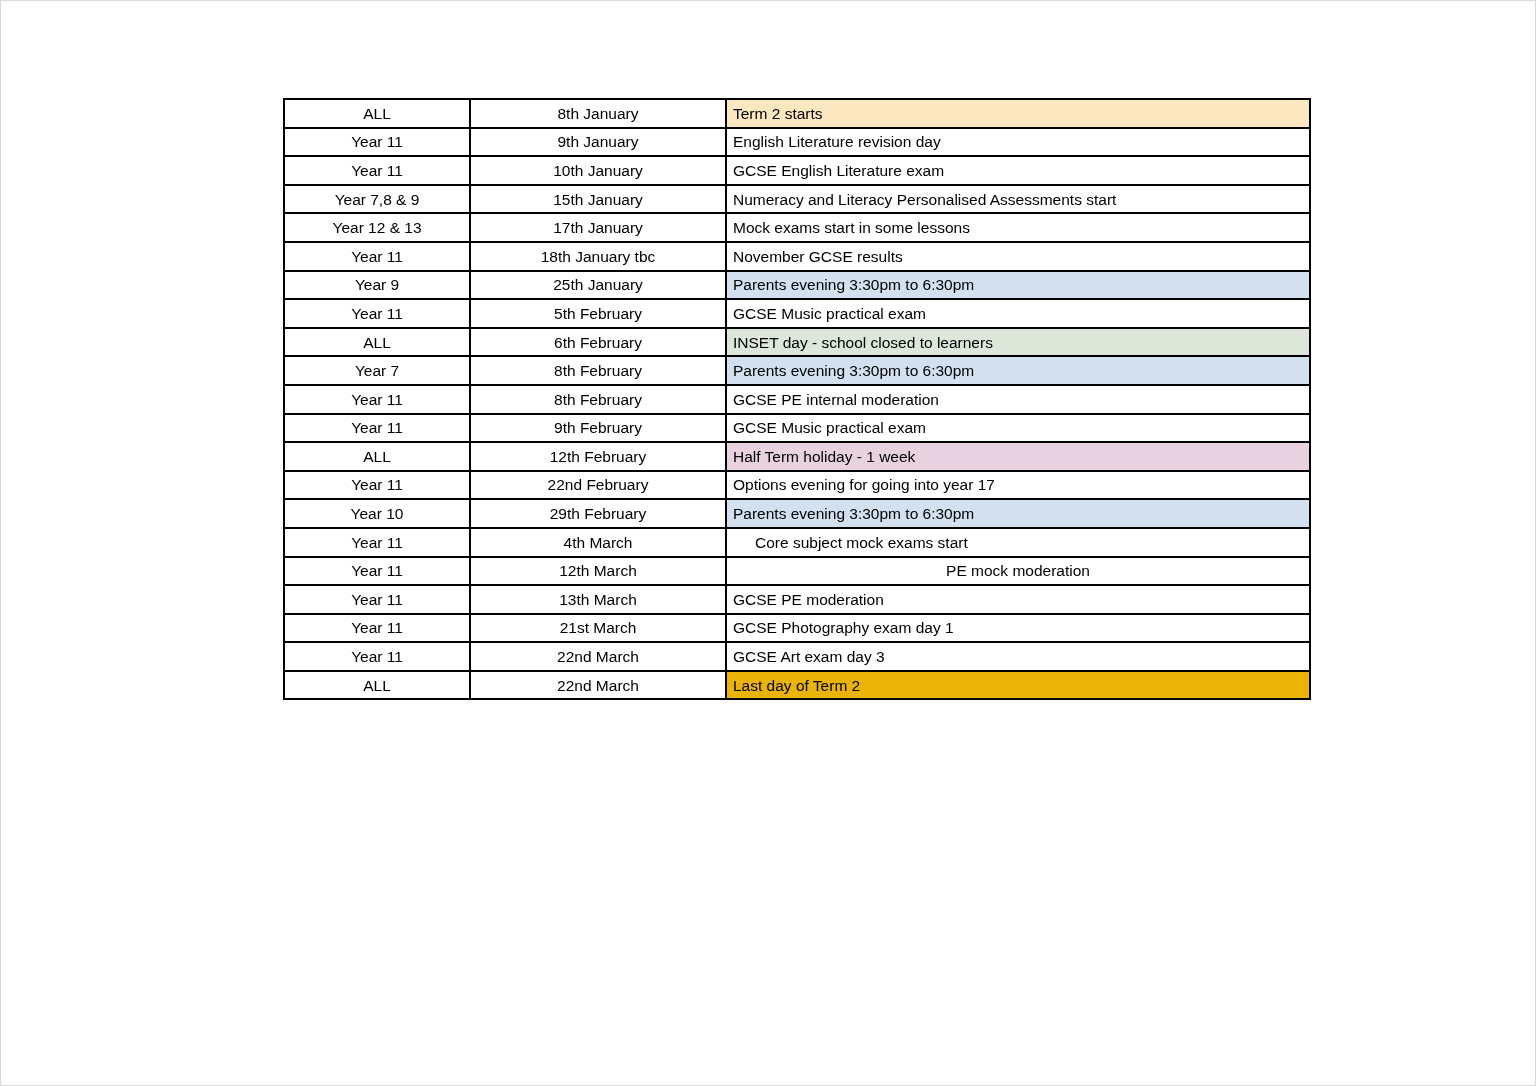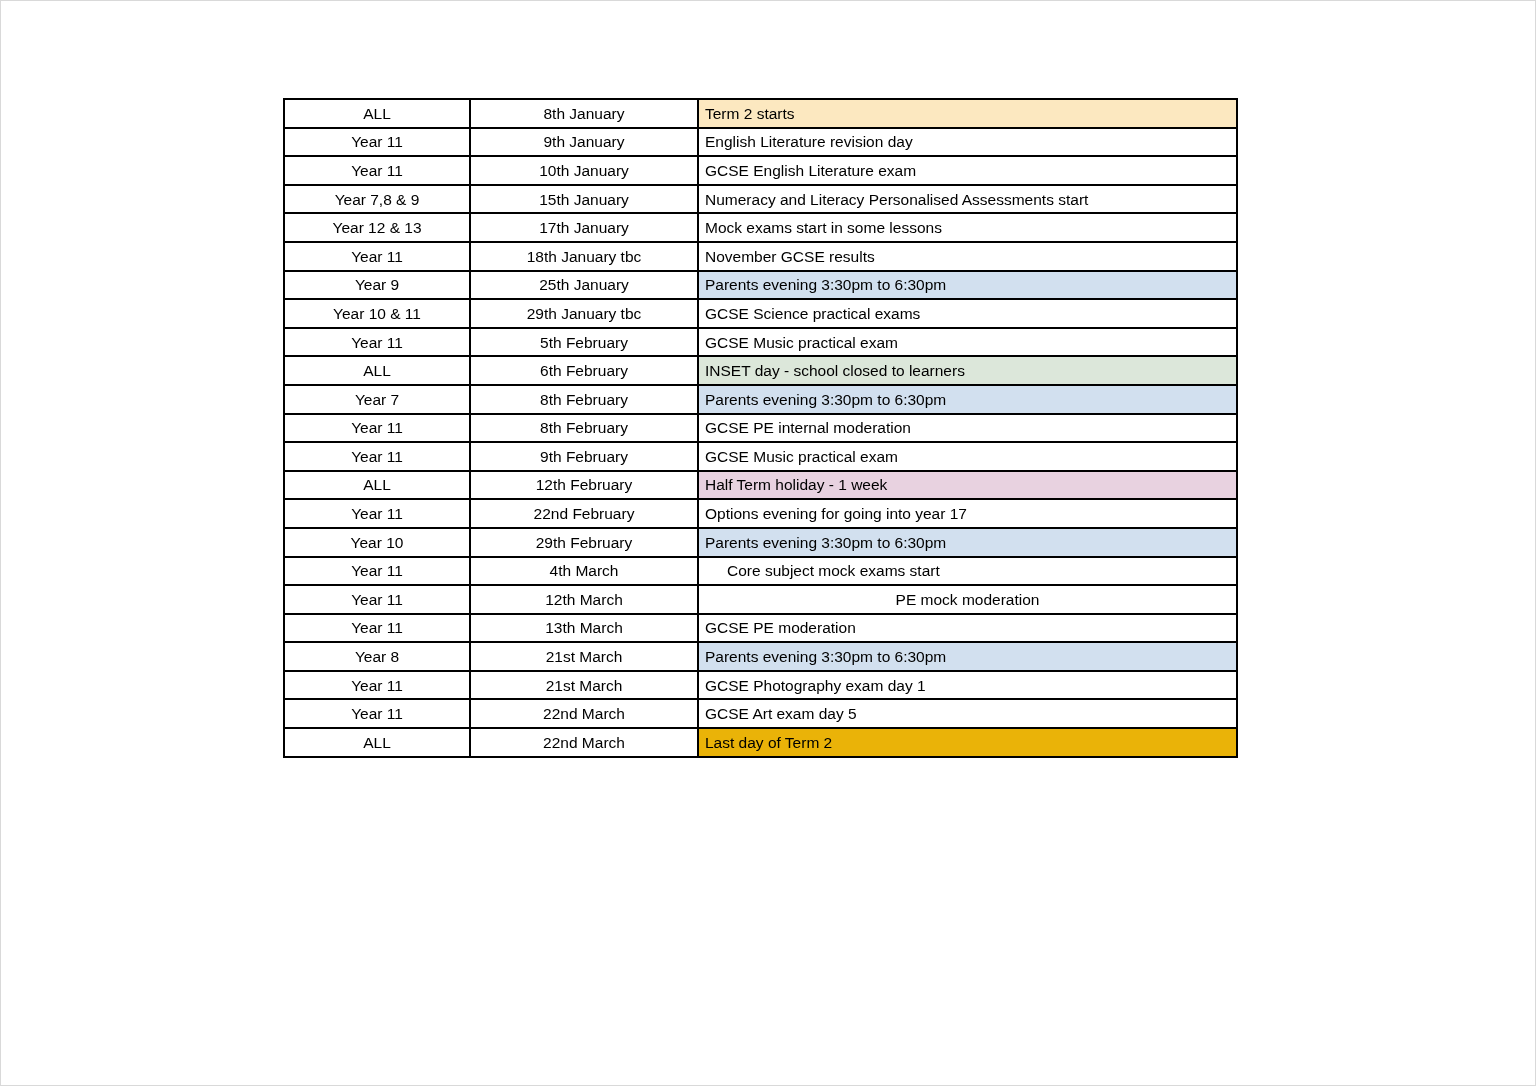--- a/index.html
+++ b/index.html
@@ -42,25 +42,25 @@
     color: #000000;
     white-space: nowrap;
     overflow: hidden;
     box-sizing: border-box;
   }
   td.col-year {
     width: 186px;
     text-align: center;
   }
   td.col-date {
-    width: 228px;
+    width: 256px;
     text-align: center;
   }
   td.col-event {
-    width: 539px;
+    width: 584px;
     text-align: left;
     padding-left: 8px;
   }
 </style>
 </head>
 <body>
 
 <div id="page">
   <table id="calendar-table">
     <tbody>
@@ -91,25 +91,20 @@
         </tr>
         <tr>
           <td class="col-year">Year 11</td>
           <td class="col-date">18th January tbc</td>
           <td class="col-event" style="background: rgb(255, 255, 255);">November GCSE results</td>
         </tr>
         <tr>
           <td class="col-year">Year 9</td>
           <td class="col-date">25th January</td>
           <td class="col-event" style="background: rgb(210, 224, 239);">Parents evening 3:30pm to 6:30pm</td>
-        </tr>
-        <tr>
-          <td class="col-year">Year 10 &amp; 11</td>
-          <td class="col-date">29th January tbc</td>
-          <td class="col-event" style="background: rgb(255, 255, 255);">GCSE Science practical exams</td>
         </tr>
         <tr>
           <td class="col-year">Year 11</td>
           <td class="col-date">5th February</td>
           <td class="col-event" style="background: rgb(255, 255, 255);">GCSE Music practical exam</td>
         </tr>
         <tr>
           <td class="col-year">ALL</td>
           <td class="col-date">6th February</td>
           <td class="col-event" style="background: rgb(220, 231, 218);">INSET day - school closed to learners</td>
@@ -153,33 +148,28 @@
           <td class="col-year">Year 11</td>
           <td class="col-date">12th March</td>
           <td class="col-event" style="background: rgb(255, 255, 255); text-align: center;">PE mock moderation</td>
         </tr>
         <tr>
           <td class="col-year">Year 11</td>
           <td class="col-date">13th March</td>
           <td class="col-event" style="background: rgb(255, 255, 255);">GCSE PE moderation</td>
         </tr>
         <tr>
-          <td class="col-year">Year 8</td>
-          <td class="col-date">21st March</td>
-          <td class="col-event" style="background: rgb(210, 224, 239);">Parents evening 3:30pm to 6:30pm</td>
-        </tr>
-        <tr>
           <td class="col-year">Year 11</td>
           <td class="col-date">21st March</td>
           <td class="col-event" style="background: rgb(255, 255, 255);">GCSE Photography exam day 1</td>
         </tr>
         <tr>
           <td class="col-year">Year 11</td>
           <td class="col-date">22nd March</td>
-          <td class="col-event" style="background: rgb(255, 255, 255);">GCSE Art exam day 5</td>
+          <td class="col-event" style="background: rgb(255, 255, 255);">GCSE Art exam day 3</td>
         </tr>
         <tr>
           <td class="col-year">ALL</td>
           <td class="col-date">22nd March</td>
           <td class="col-event" style="background: #eab308;">Last day of Term 2</td>
         </tr>
       </tbody>
   </table>
 </div>
 

